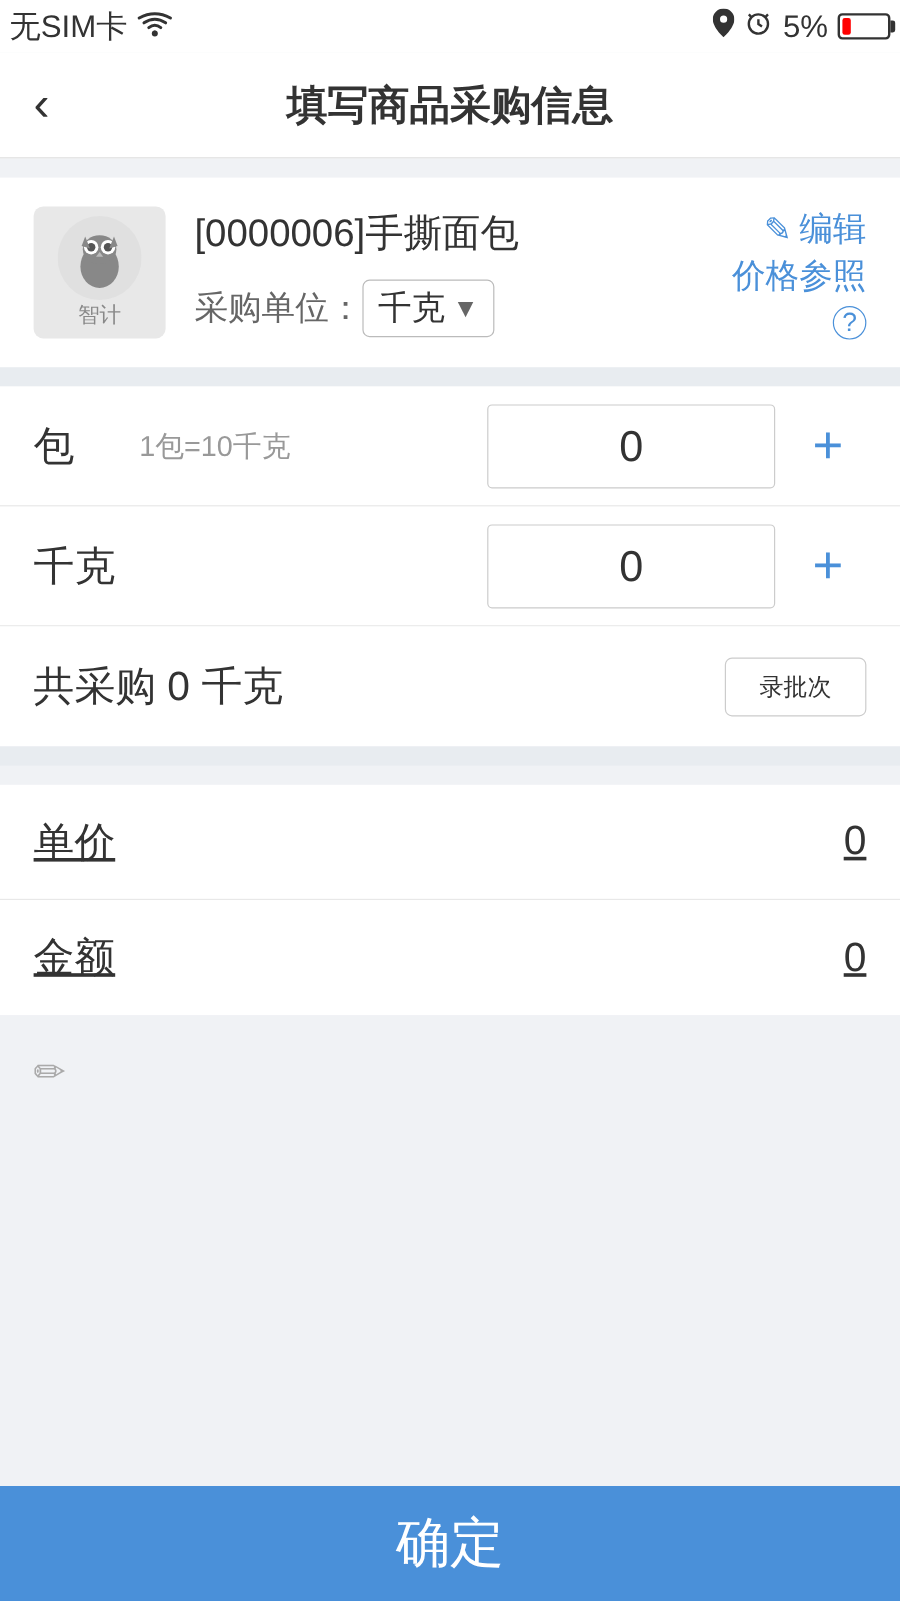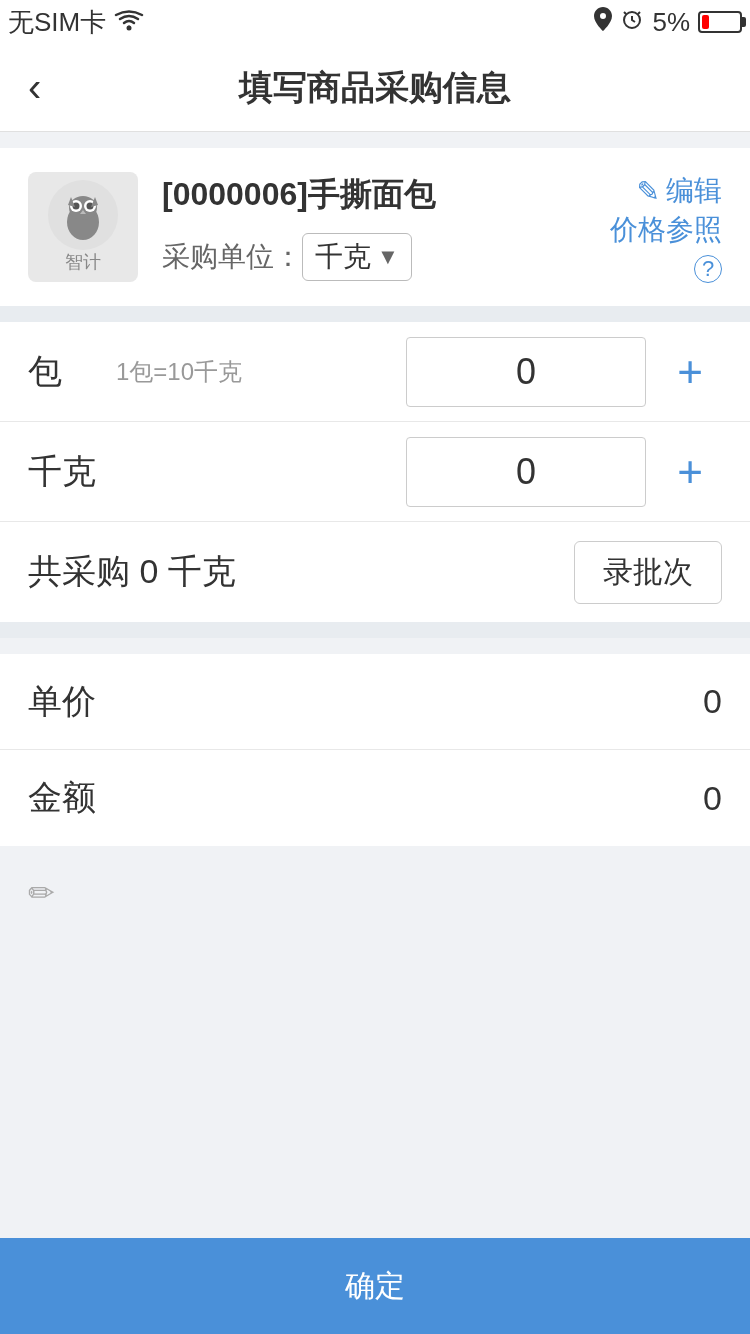--- a/index.html
+++ b/index.html
@@ -121,21 +121,21 @@
       align-items: center;
       justify-content: center;
       color: #999;
       font-size: 20px;
     }
     .product-info {
       flex: 1;
     }
     .product-name {
       font-size: 32px;
-      font-weight: 700;
+      font-weight: 400;
       color: #333;
       margin-bottom: 16px;
     }
     .product-unit-row {
       display: flex;
       align-items: center;
     }
     .unit-label {
       font-size: 28px;
       color: #666;
@@ -243,31 +243,32 @@
       height: 100px;
     }
     .total-label {
       font-size: 34px;
       color: #333;
     }
     .batch-btn {
       border: 1px solid #ccc;
       border-radius: 6px;
       padding: 10px 28px;
-      font-size: 30px;
+      font-size: 20px;
       color: #333;
       background: #fff;
       cursor: pointer;
       text-align: center;
     }
 
     
     .price-section {
       background: #fff;
       margin-top: 16px;
+      text-decoration: underline;
     }
     .price-row {
       display: flex;
       align-items: center;
       justify-content: space-between;
       padding: 0 28px;
       height: 96px;
       border-bottom: 1px solid #e8e8e8;
     }
     .price-row:last-child {
@@ -311,21 +312,21 @@
     .confirm-btn {
       position: fixed;
       bottom: 0;
       left: 0;
       width: 750px;
       height: 96px;
       background: #4a90d9;
       display: flex;
       align-items: center;
       justify-content: center;
-      font-size: 30px;
+      font-size: 45px;
       color: #fff;
       font-weight: 500;
       cursor: pointer;
     }
 
     .main-content {
       padding-bottom: 96px;
     }
   </style>
 </head>

